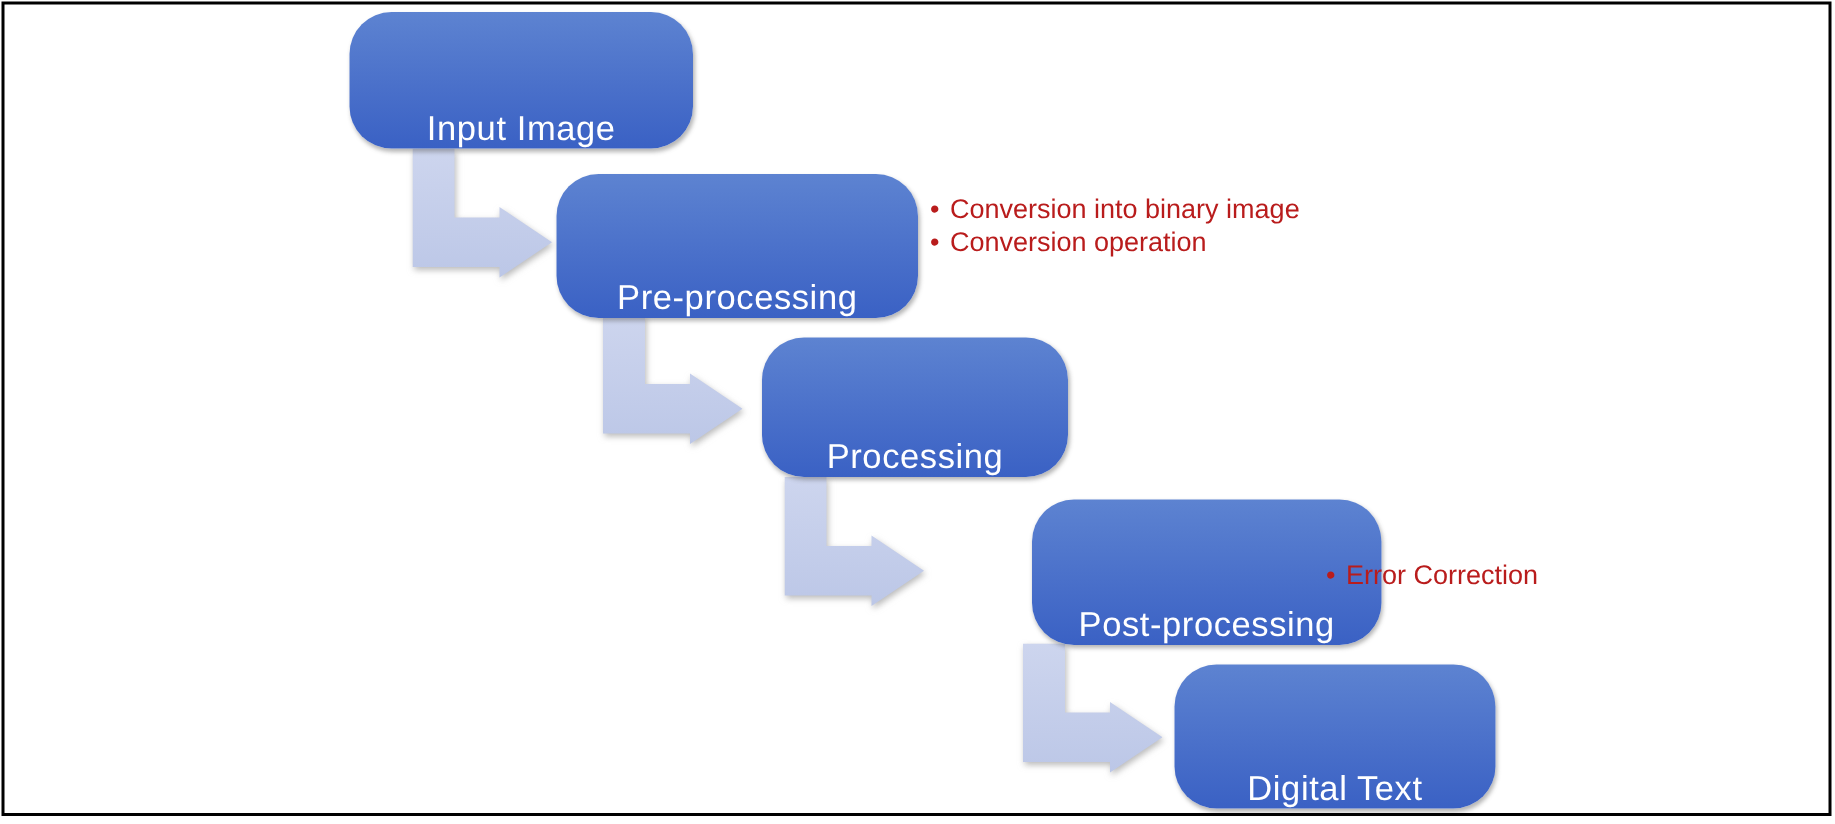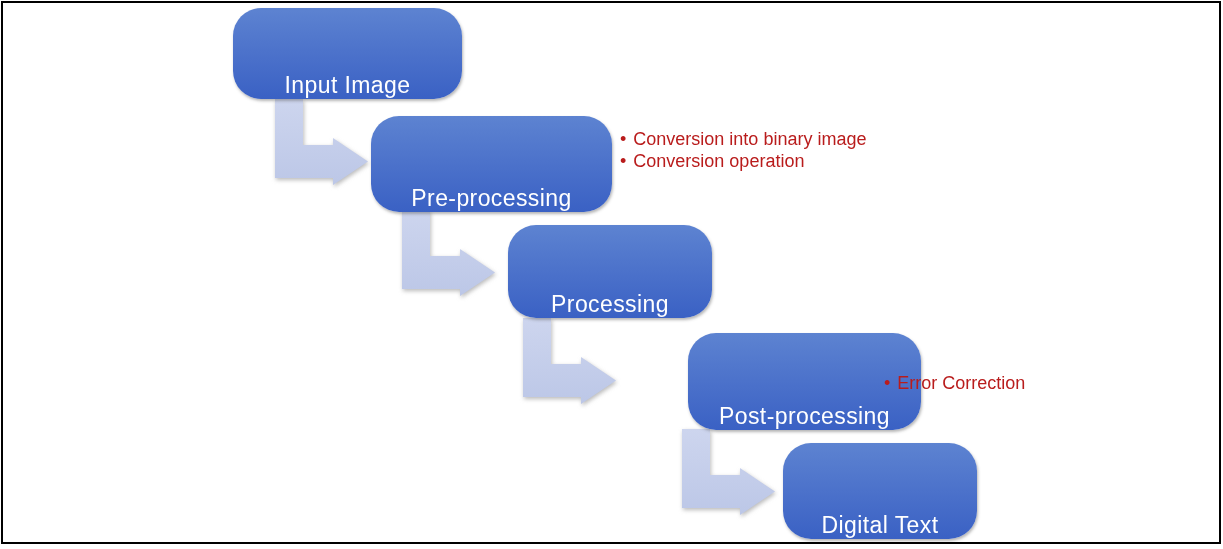--- a/index.html
+++ b/index.html
@@ -34,21 +34,21 @@
     justify-content: center;
     color: #ffffff;
     font-size: 23px;
     letter-spacing: 0.4px;
     white-space: nowrap;
   }
   .node-input   { left: 233px; top:   8px; width: 229px; height: 91px; }
   .node-pre     { left: 371px; top: 116px; width: 241px; height: 96px; }
   .node-proc    { left: 508px; top: 225px; width: 204px; height: 93px; }
   .node-post    { left: 650px; top: 333px; width: 233px; height: 97px; margin-left: 38px; }
-  .node-digital { left: 783px; top: 443px; width: 194px; height: 96px; }
+  .node-digital { left: 783px; top: 443px; width: 214px; height: 96px; }
 
   .arrow {
     position: absolute;
     width: 93px;
     height: 90px;
     filter: drop-shadow(1px 2px 2px rgba(130,130,130,0.55));
   }
   .arrow-1 { left: 275px; top:  99px; }
   .arrow-2 { left: 402px; top: 210px; }
   .arrow-3 { left: 523px; top: 318px; }

